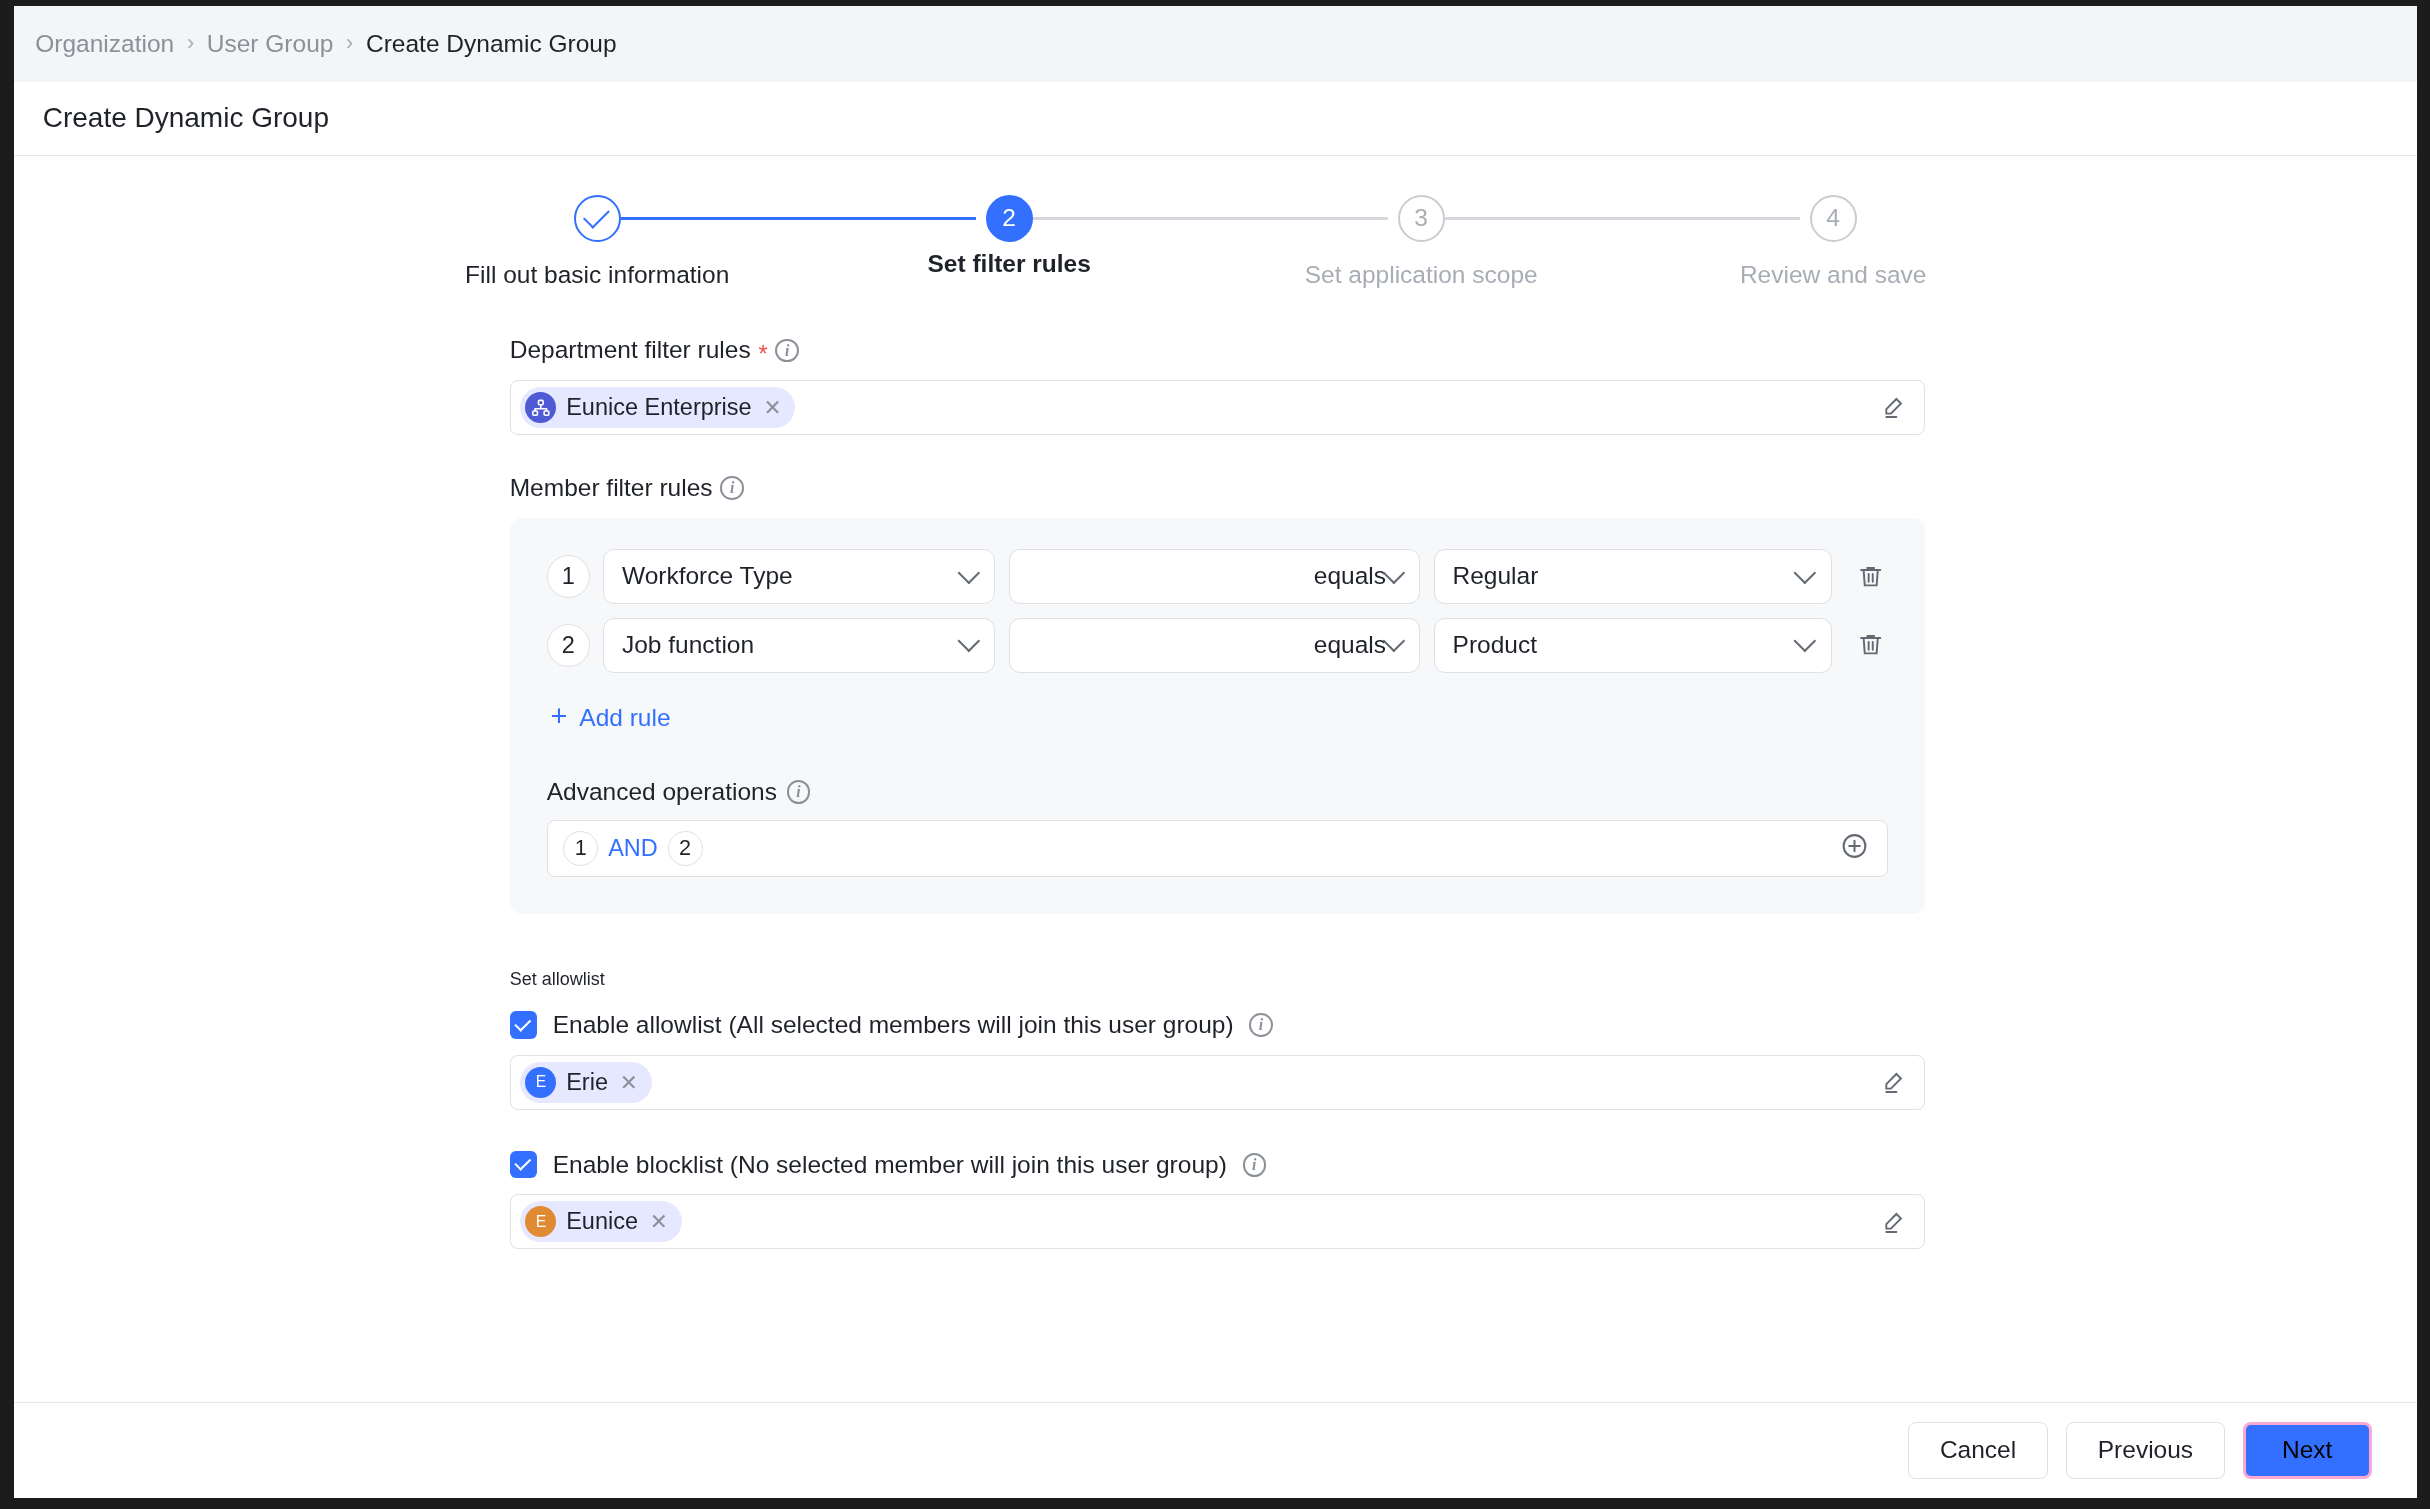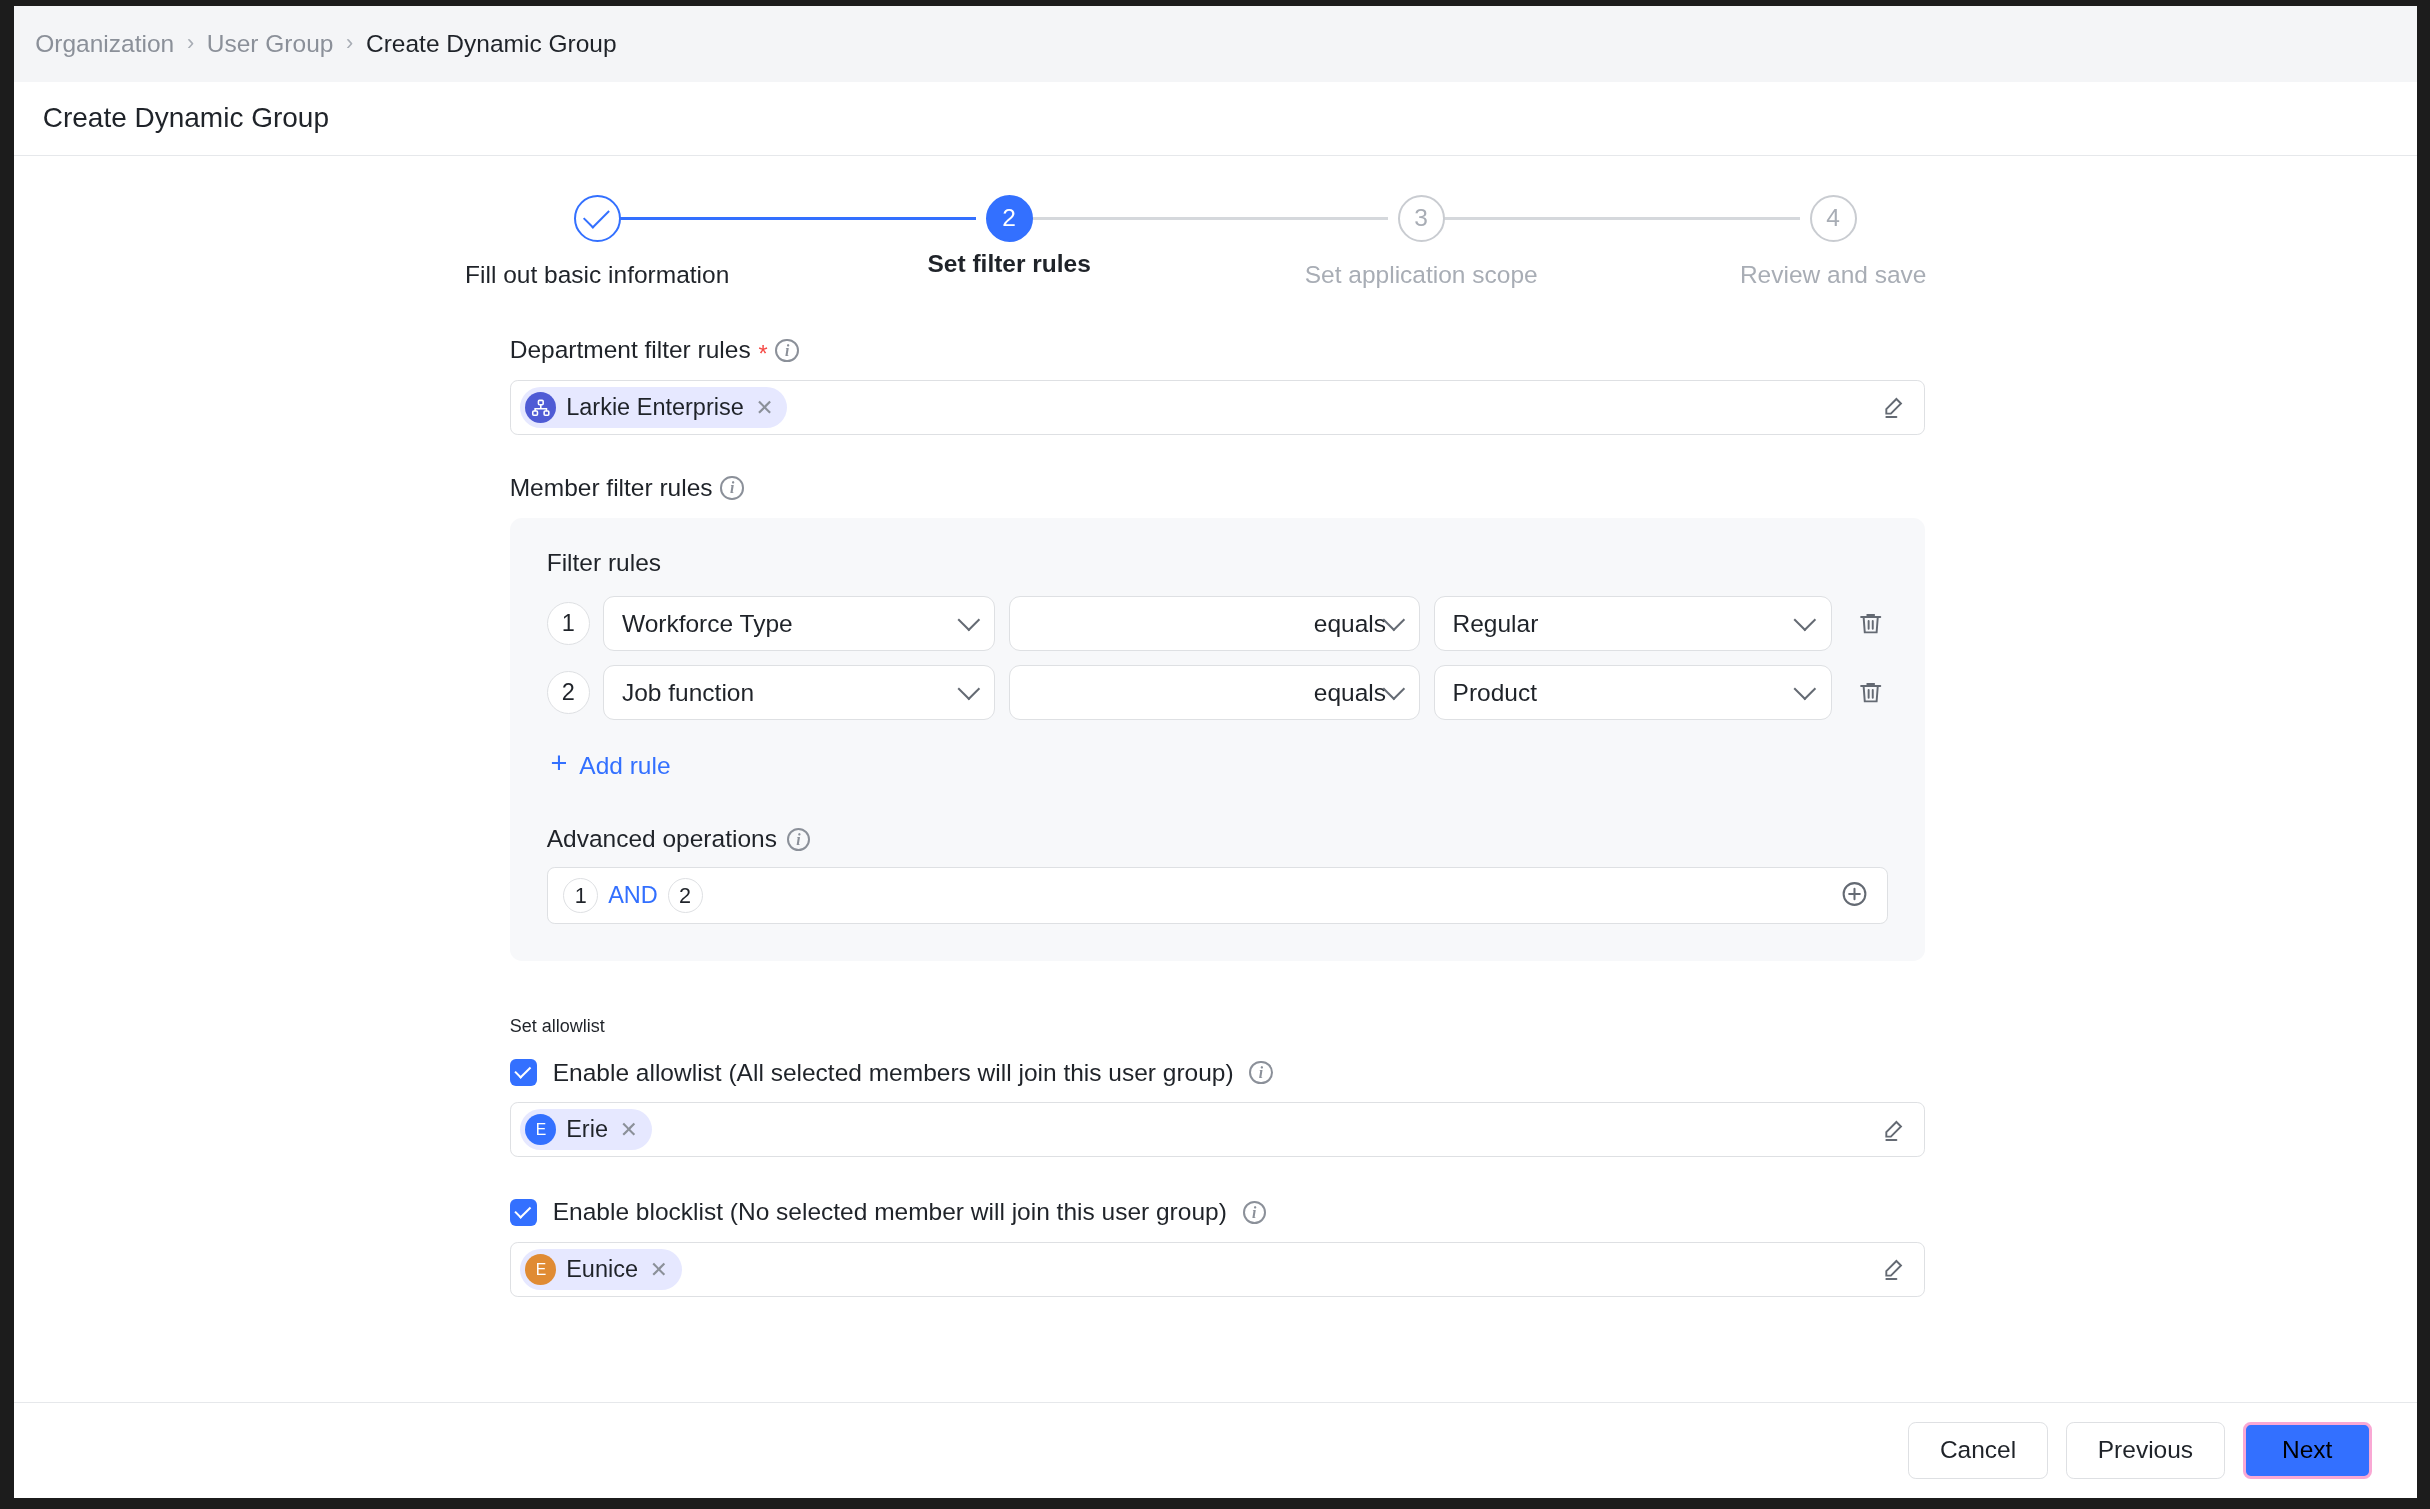--- a/index.html
+++ b/index.html
@@ -260,39 +260,38 @@
     <div class="tag-input">
       <span class="tag">
         <span class="avatar" style="background:#4f5bd5">
           <svg width="19.6" height="19.6" viewBox="0 0 20 20" fill="none" stroke="#fff" stroke-width="1.6">
             <rect x="7.6" y="2.4" width="4.8" height="4.4" rx="1"></rect>
             <rect x="1.8" y="13.2" width="4.8" height="4.4" rx="1"></rect>
             <rect x="13.4" y="13.2" width="4.8" height="4.4" rx="1"></rect>
             <path d="M10 6.8v3M4.2 13.2v-2.2h11.6v2.2M10 9.8v1.2"></path>
           </svg>
         </span>
-        <span>Larkie Enterprise</span>
+        <span>Eunice Enterprise</span>
         <span class="tag-x">✕</span>
       </span>
       <span class="pencil-btn">
         <svg width="25.5" height="25.5" viewBox="0 0 24 24" fill="none" stroke="#646a73" stroke-width="1.8" stroke-linecap="round">
           <path d="M14.5 4.2l4.3 4.3L9.3 18H5v-4.3z"></path>
           <path d="M5 21.2h9.5"></path>
         </svg>
       </span>
     </div>
 
 
     <div class="field-label" style="margin-top:39px">
       <span>Member filter rules</span>
       <span class="info-icon">i</span>
     </div>
 
     <div class="card">
-      <div class="card-heading">Filter rules</div>
 
       <div class="rule-row">
         <span class="rule-num">1</span>
         <div class="select w-field">
           <span>Workforce Type</span>
           <span class="chev"></span>
         </div>
         <div class="select w-op">
           <span>equals</span>
           <span class="chev"></span>

